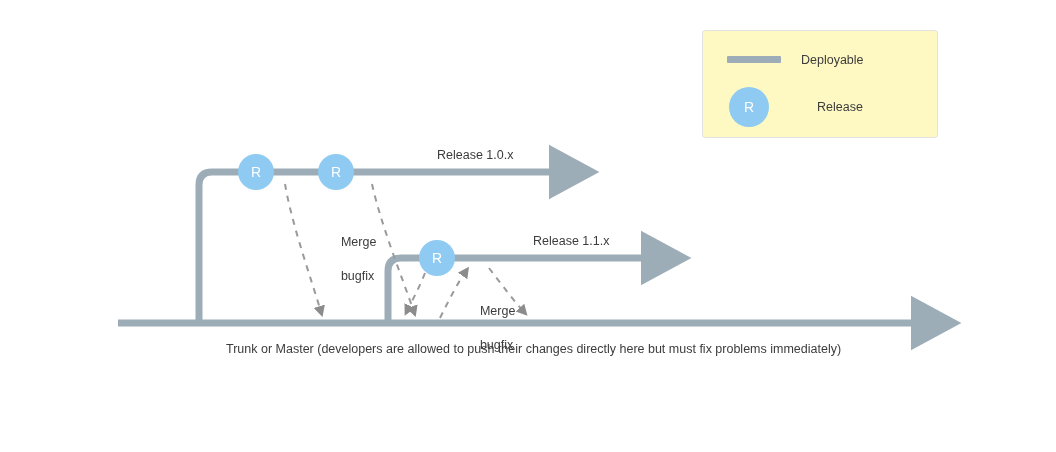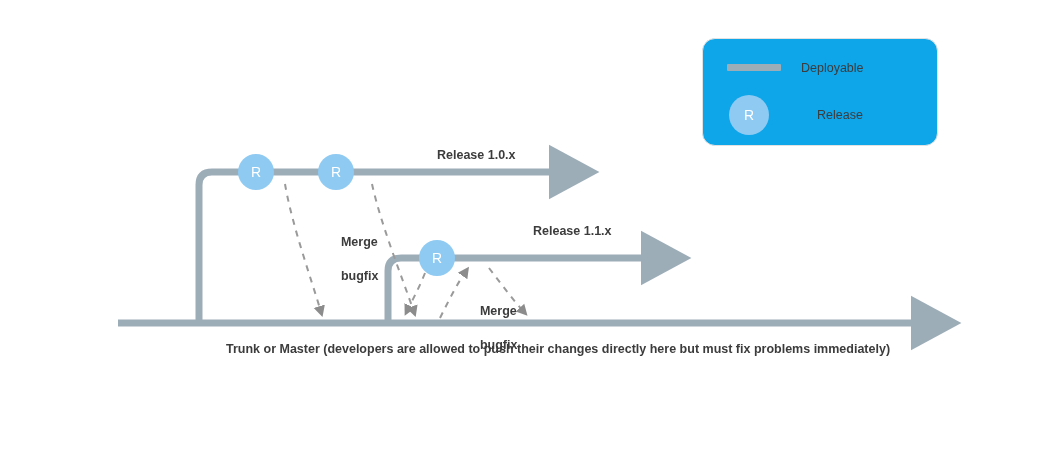--- a/index.html
+++ b/index.html
@@ -26,35 +26,34 @@
     width: 1056px;
     height: 452px;
   }
   .txt {
     position: absolute;
     color: #3c3c3c;
     font-size: 12.5px;
     line-height: 17px;
     white-space: pre;
     font-family: "Liberation Sans", sans-serif;
-    font-weight: bold;
   }
   .txt-caption {
     font-size: 12.5px;
     color: #3c3c3c;
   }
   .legend-box {
     position: absolute;
     left: 702px;
-    top: 38px;
+    top: 30px;
     width: 236px;
     height: 108px;
-    background: #0ea5e9;
+    background: #fef9c3;
     border: 1px solid #e2e2e2;
-    border-radius: 13px;
+    border-radius: 3px;
     box-sizing: border-box;
   }
   .legend-line {
     position: absolute;
     left: 24px;
     top: 25px;
     width: 54px;
     height: 7px;
     background: #9dadb8;
     border-radius: 1px;
@@ -139,21 +138,21 @@
   <div class="node-circle" style="left:318px; top:154px;">
     <span>R</span>
   </div>
 
   <div class="node-circle" style="left:419px; top:240px;">
     <span>R</span>
   </div>
 
   <div class="txt" style="left:437px; top:147px;">Release 1.0.x</div>
 
-  <div class="txt" style="left:533px; top:223px;">Release 1.1.x</div>
+  <div class="txt" style="left:533px; top:233px;">Release 1.1.x</div>
 
   <div class="txt" style="left:327px; top:217px;">
     <span>Merge</span><br>
     <span>bugfix</span>
   </div>
 
   <div class="txt" style="left:466px; top:286px;">
     <span>Merge</span><br>
     <span>bugfix</span>
   </div>

